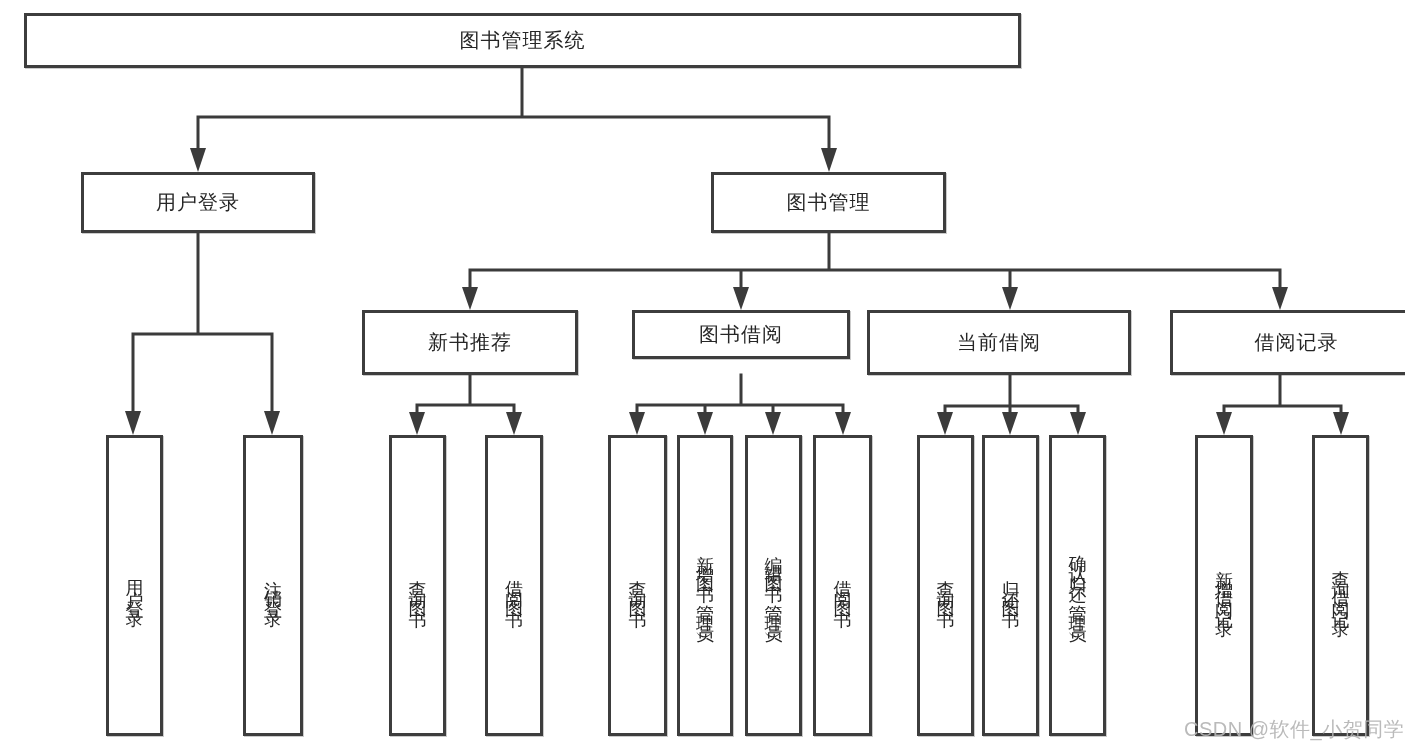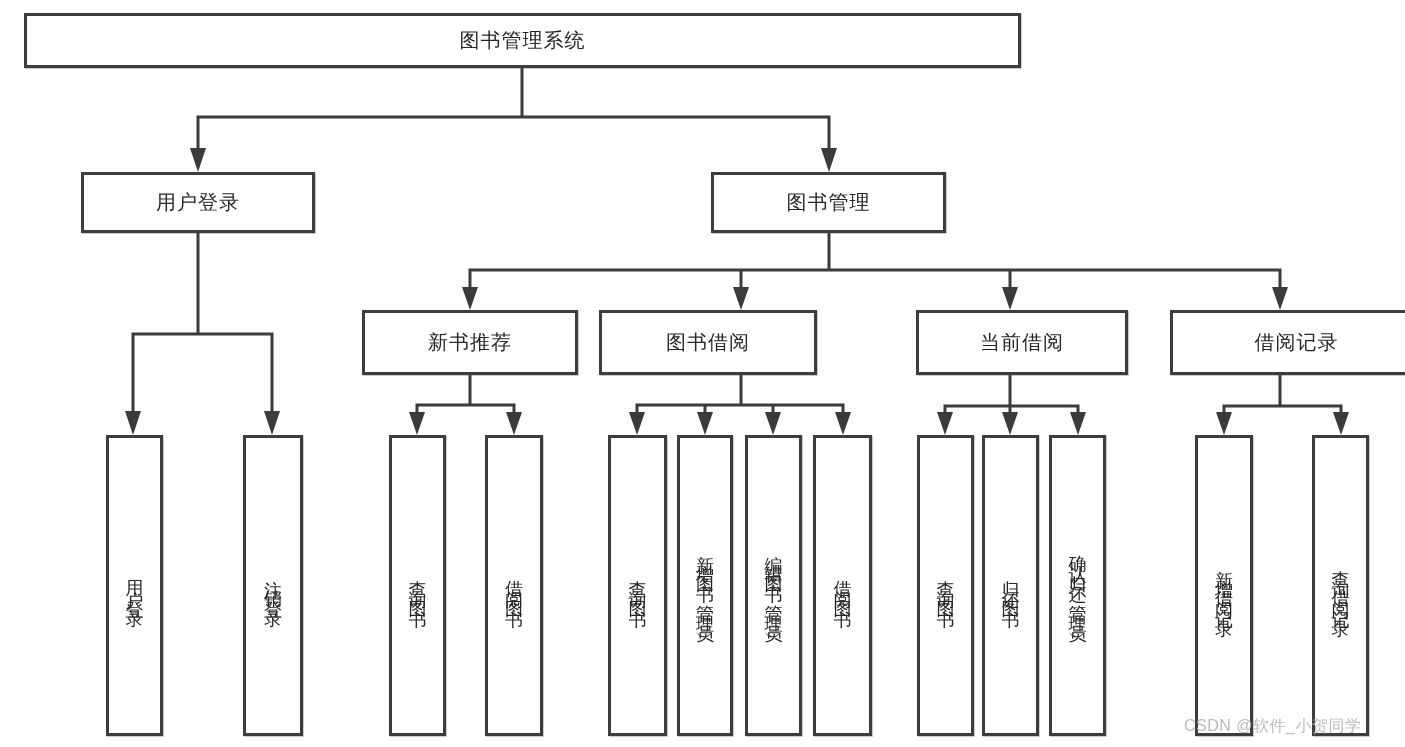--- a/index.html
+++ b/index.html
@@ -40,21 +40,21 @@
     text-orientation: mixed;
     font-size: 18px;
     line-height: 1;
     letter-spacing: 10px;
     color: var(--text, #262626);
   }
   .watermark {
     position: absolute;
     left: 1184px;
     top: 716px;
-    font-size: 16px;
+    font-size: 20px;
     letter-spacing: 0.5px;
     color: var(--watermark, #b5b5b5);
     opacity: 0.92;
     white-space: nowrap;
     z-index: 5;
   }
 </style>
 </head>
 <body>
 
@@ -117,24 +117,24 @@
   <div class="box h" style="left:81px;top:172px;width:234px;height:61px">
     <span>用户登录</span>
   </div>
   <div class="box h" style="left:362px;top:310px;width:216px;height:65px">
     <span>新书推荐</span>
   </div>
 
   <div class="box h" style="left:711px;top:172px;width:235px;height:61px">
     <span>图书管理</span>
   </div>
-  <div class="box h" style="left:599px;top:310px;width:218px;height:65px">
+  <div class="box h" style="left:632px;top:310px;width:218px;height:49px">
     <span>图书借阅</span>
   </div>
-  <div class="box h" style="left:916px;top:310px;width:212px;height:65px">
+  <div class="box h" style="left:867px;top:310px;width:264px;height:65px">
     <span>当前借阅</span>
   </div>
   <div class="box h" style="left:1170px;top:310px;width:253px;height:65px">
     <span>借阅记录</span>
   </div>
 
   <div class="box v" style="left:106px;top:435px;width:57px;height:301px">
     <span>用户登录</span>
   </div>
   <div class="box v" style="left:243px;top:435px;width:60px;height:301px">

